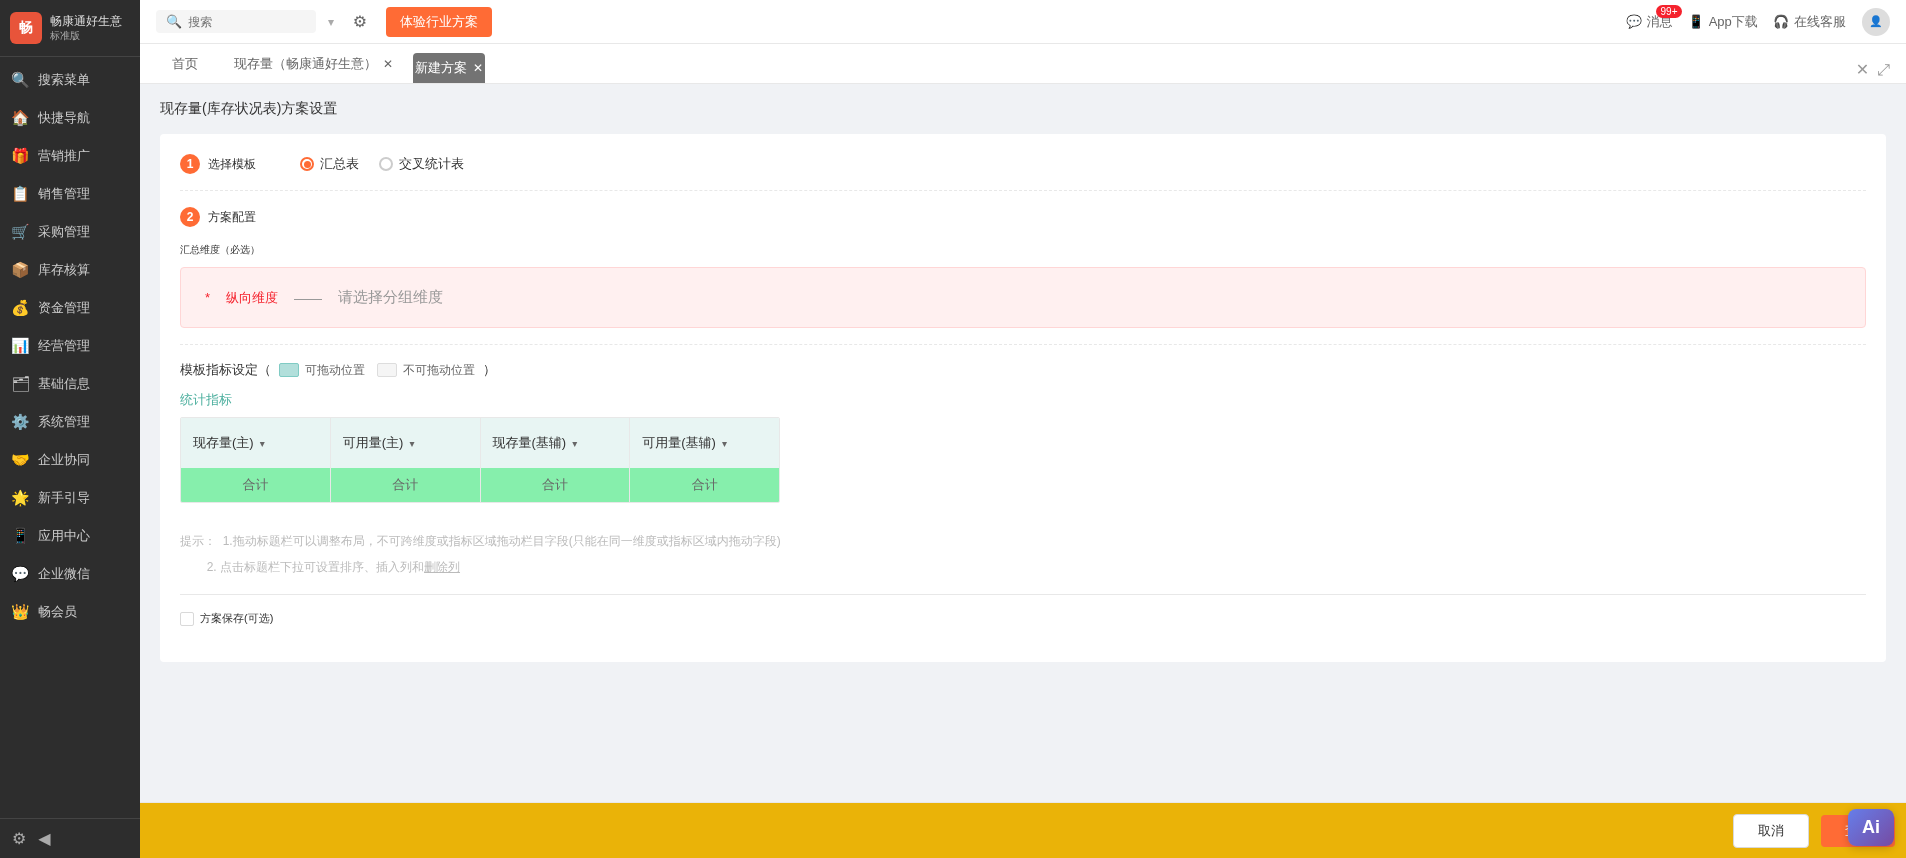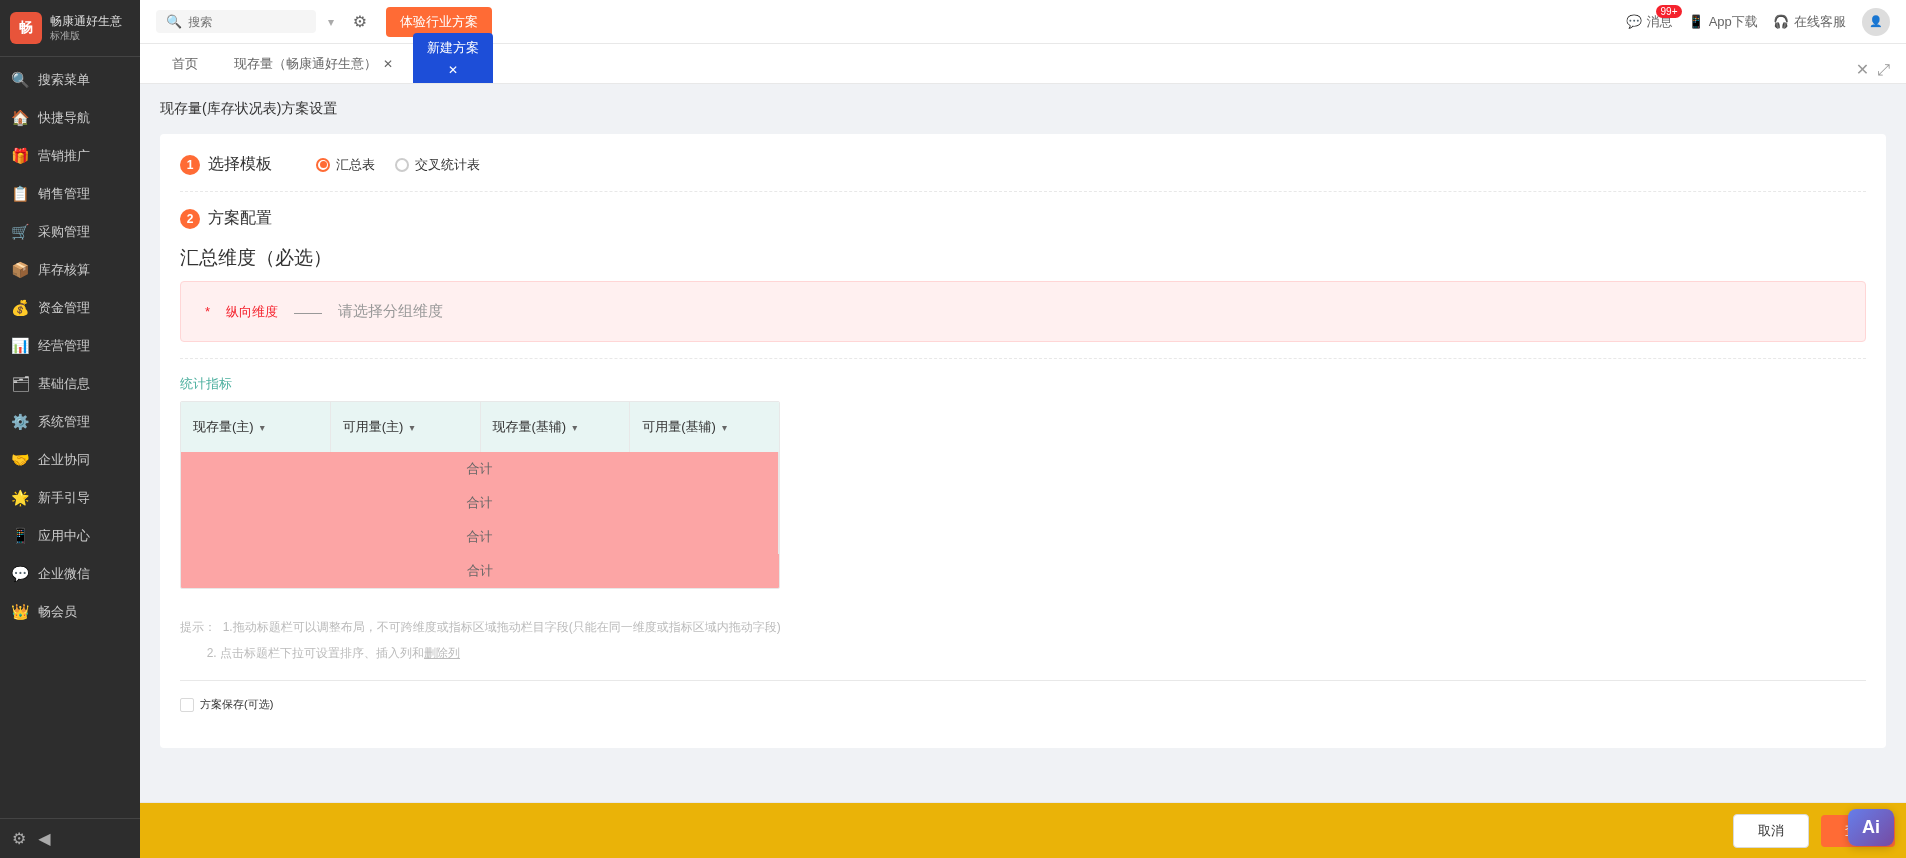--- a/index.html
+++ b/index.html
@@ -190,26 +190,25 @@
       border-bottom: 2px solid transparent;
       display: flex;
       align-items: center;
       gap: 6px;
     }
     .tab.active {
       color: #333;
       border-bottom: 2px solid #ff6b35;
     }
     .tab-new {
-      background: #1d4ed8;
+      background: #737373;
       color: white !important;
       border-radius: 4px 4px 0 0;
       border-bottom: none !important;
-      padding: 6px 14px;
-      flex-direction: column;
+      padding: 6px 2px;
     }
     .tab-close {
       font-size: 12px;
       color: inherit;
       cursor: pointer;
     }
     .tabs-right {
       margin-left: auto;
       display: flex;
       align-items: center;
@@ -256,21 +255,21 @@
       width: 20px; height: 20px;
       background: #ff6b35;
       color: white;
       border-radius: 50%;
       display: flex; align-items: center; justify-content: center;
       font-size: 12px;
       font-weight: bold;
       flex-shrink: 0;
     }
     .step-title {
-      font-size: 16px;
+      font-size: 12px;
       color: #333;
       font-weight: 500;
     }
 
     
     .template-options {
       display: flex;
       align-items: center;
       gap: 20px;
       margin-left: 36px;
@@ -299,21 +298,21 @@
     }
 
     .section-divider {
       border: none;
       border-top: 1px dashed #e8e8e8;
       margin: 16px 0;
     }
 
     
     .dim-label {
-      font-size: 19px;
+      font-size: 10px;
       color: #333;
       margin-bottom: 10px;
     }
     .dim-box {
       background: #fff0f0;
       border: 1px solid #ffd6d6;
       border-radius: 4px;
       padding: 20px 24px;
       display: flex;
       align-items: center;
@@ -381,22 +380,21 @@
       border-right: 1px solid #e8e8e8;
       display: flex;
       align-items: center;
       gap: 6px;
       font-size: 13px;
       color: #333;
     }
     .stats-col:last-child { border-right: none; }
     .stats-table-body {
       display: flex;
-      background: #fca5a5;
-      flex-direction: column;
+      background: #86efac;
     }
     .stats-body-col {
       flex: 1;
       padding: 8px 12px;
       border-right: 1px solid #e8e8e8;
       font-size: 13px;
       color: #666;
       text-align: center;
     }
     .stats-body-col:last-child { border-right: none; }
@@ -655,20 +653,32 @@
         <div class="dim-box">
           <span class="dim-field-label">*</span>
           <span class="dim-field-label">纵向维度</span>
           <span class="dim-arrow">——</span>
           <span class="dim-placeholder">请选择分组维度</span>
         </div>
       </div>
 
       <hr class="section-divider">
 
+      <div class="indicator-label">
+        <span>模板指标设定（</span>
+        <div class="indicator-legend">
+          <div class="legend-box legend-draggable"></div>
+          <span>可拖动位置</span>
+        </div>
+        <div class="indicator-legend" style="margin-left:4px;">
+          <div class="legend-box legend-not-draggable"></div>
+          <span>不可拖动位置</span>
+        </div>
+        <span>）</span>
+      </div>
 
       <div class="stats-section">
         <div class="stats-title">统计指标</div>
         <div class="stats-table">
           <div class="stats-table-header">
             <div class="stats-col">
               <span>现存量(主)</span>
               <span class="chevron-icon">▾</span>
             </div>
             <div class="stats-col">

